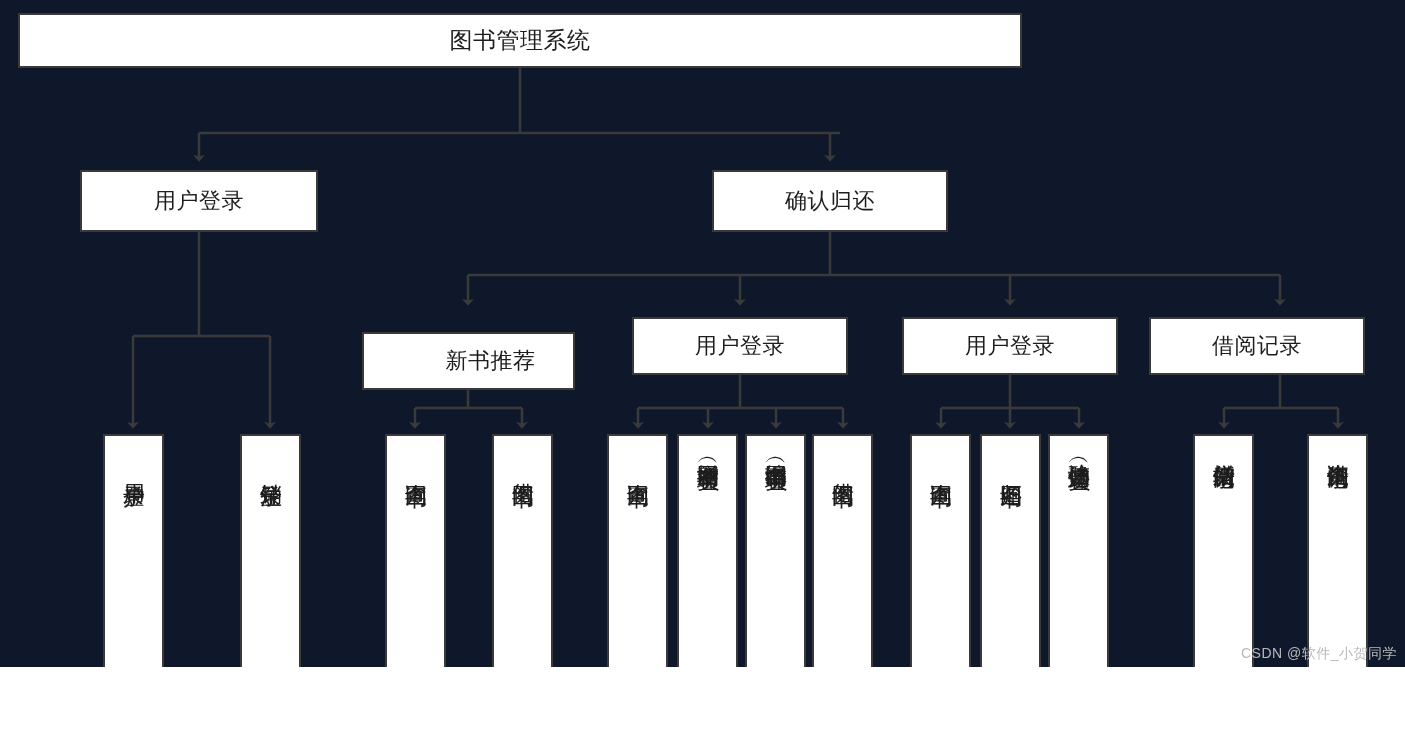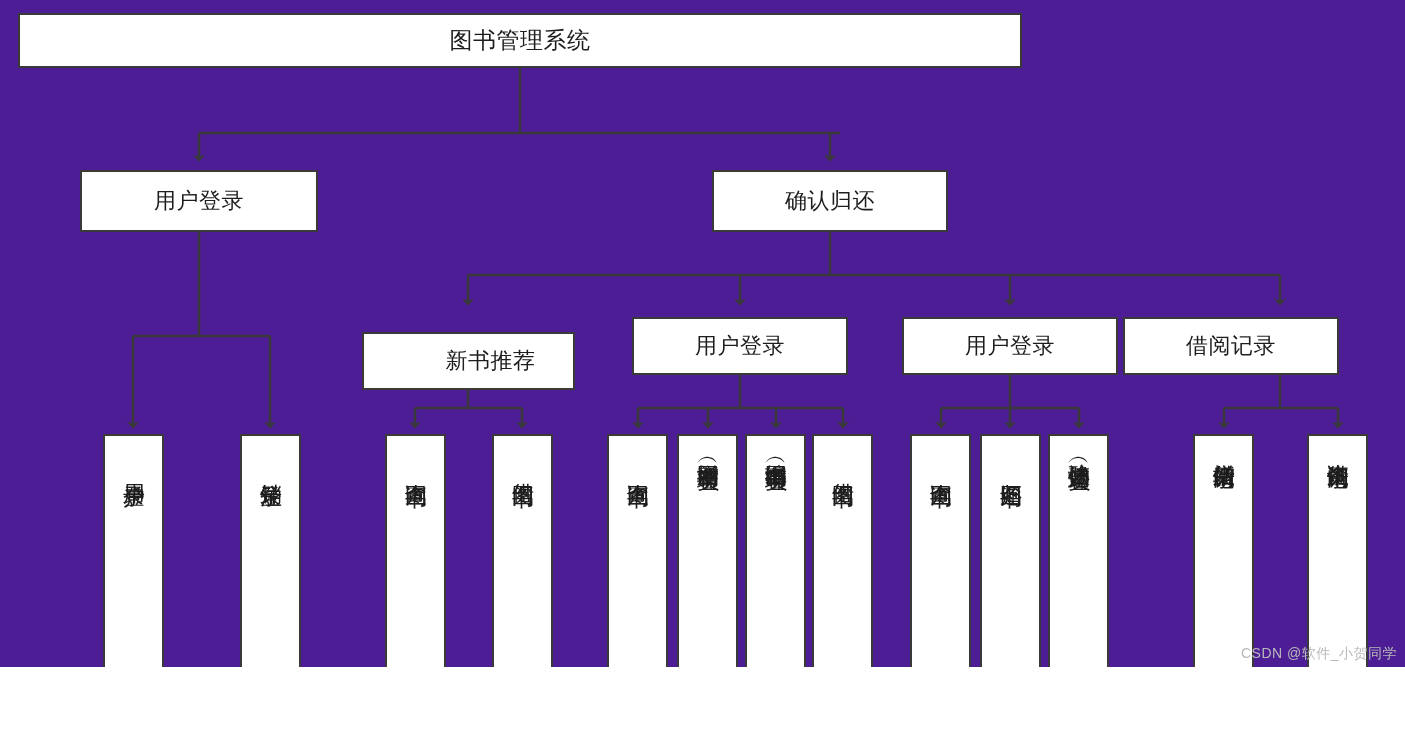--- a/index.html
+++ b/index.html
@@ -7,21 +7,21 @@
     padding: 0;
     background: #ffffff;
   }
   body {
     font-family: "Liberation Sans", "DejaVu Sans", sans-serif;
   }
   #canvas {
     position: relative;
     width: 1405px;
     height: 667px;
-    background: #4c1d95;
+    background: #0f172a;
     overflow: hidden;
   }
   svg#wires {
     position: absolute;
     left: 0;
     top: 0;
     width: 1405px;
     height: 747px;
     pointer-events: none;
   }
@@ -144,21 +144,21 @@
   </div>
 
   <div class="node h" style="left:632px; top:317px; width:216px; height:58px;">
     <span class="lbl">用户登录</span>
   </div>
 
   <div class="node h" style="left:902px; top:317px; width:216px; height:58px;">
     <span class="lbl">用户登录</span>
   </div>
 
-  <div class="node h" style="left:1123px; top:317px; width:216px; height:58px;align-items:center;">
+  <div class="node h" style="left:1149px; top:317px; width:216px; height:58px;align-items:center;">
     <span class="lbl">借阅记录</span>
   </div>
 
   <div class="node v tall-pad" style="left:103px; top:434px; width:61px; height:303px;">
     <span class="lbl">用户登录</span>
   </div>
 
   <div class="node v tall-pad" style="left:240px; top:434px; width:61px; height:303px;">
     <span class="lbl">注销登录</span>
   </div>

